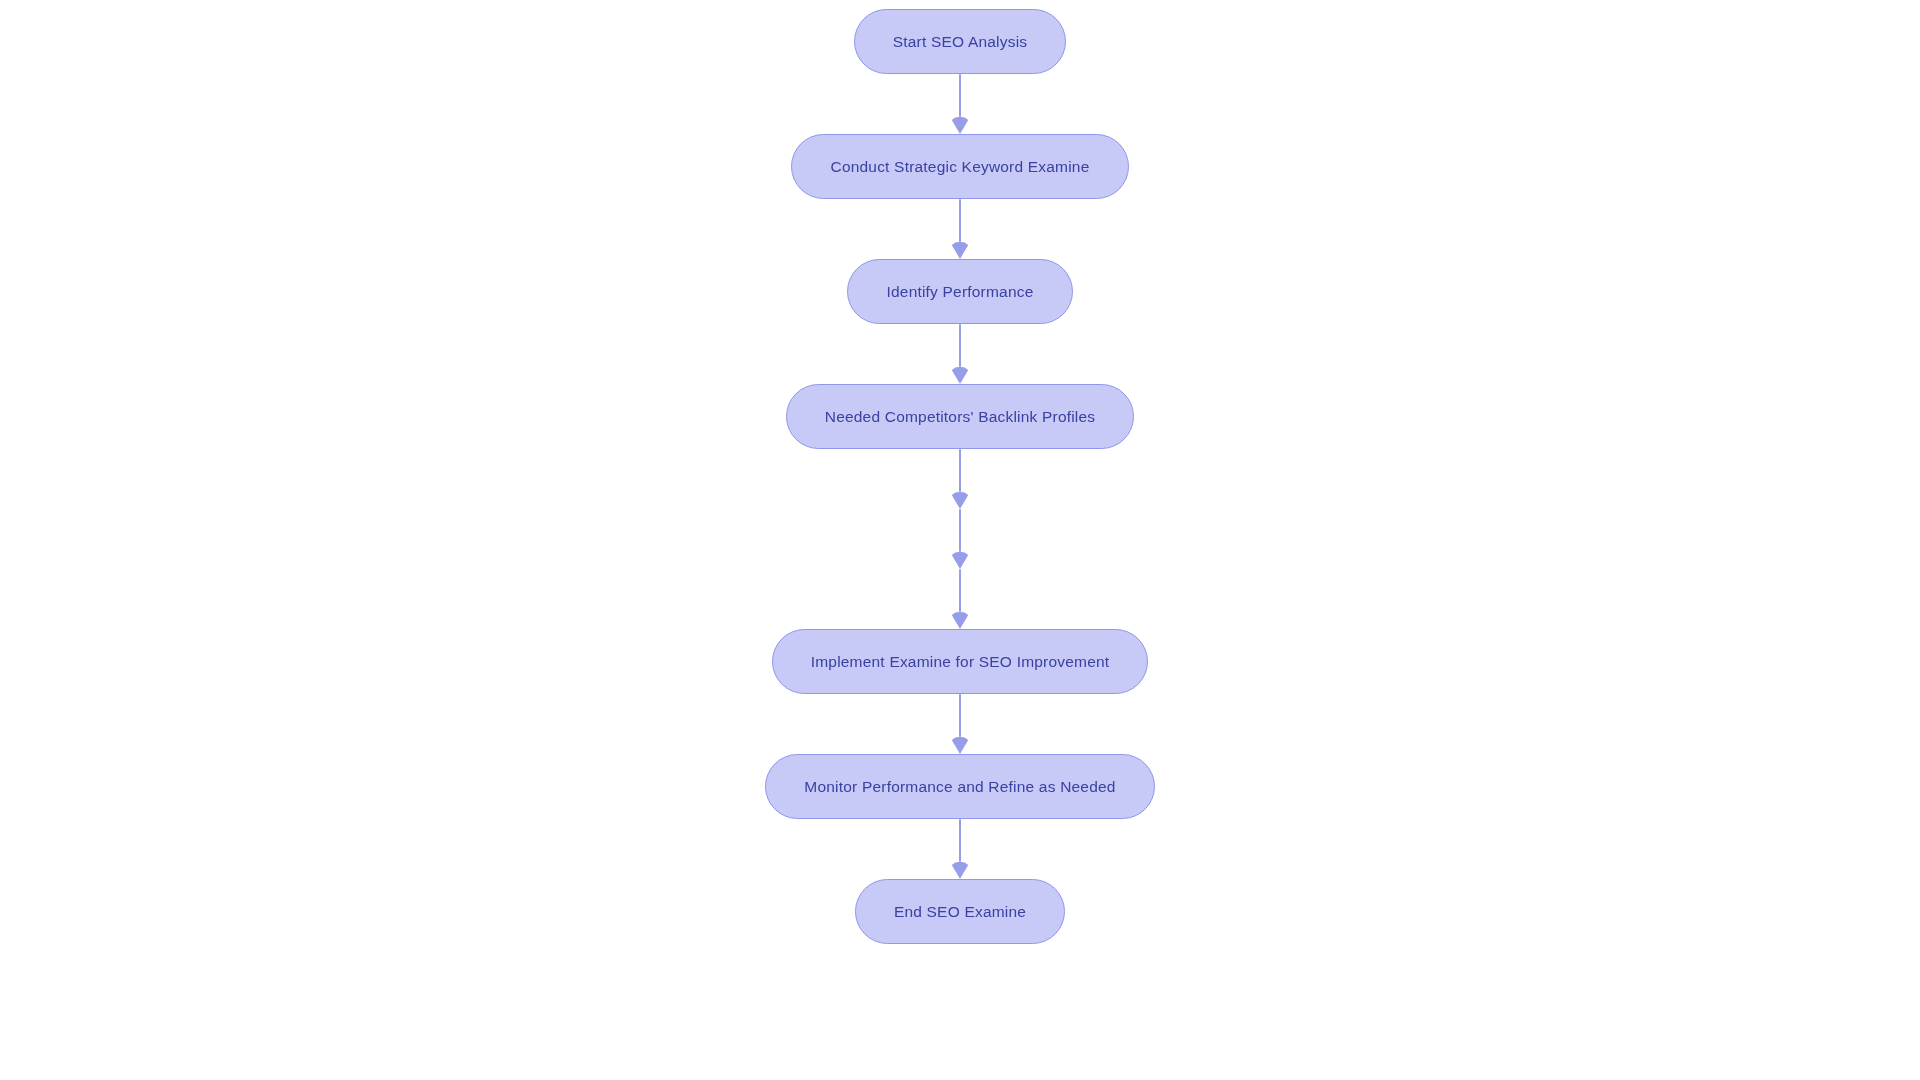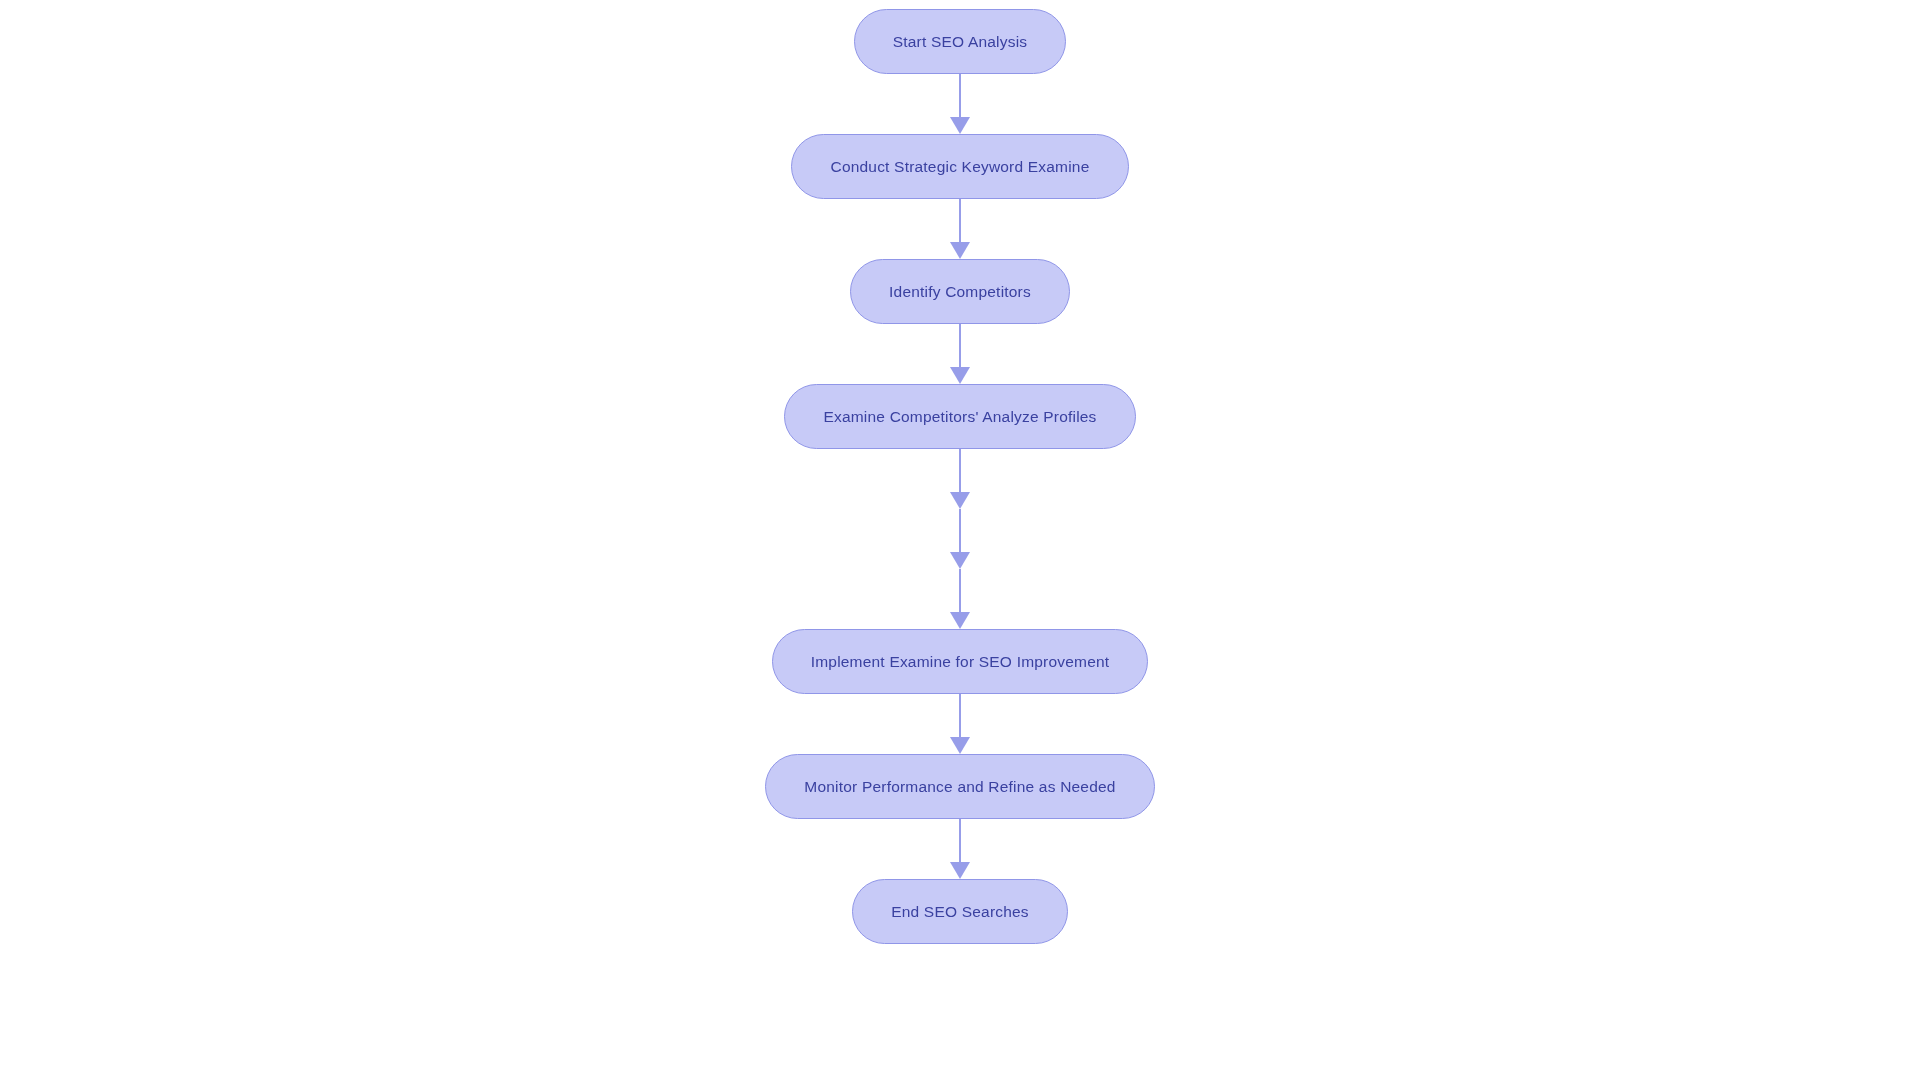--- a/index.html
+++ b/index.html
@@ -2,21 +2,21 @@
 <html style="--node-fill: #c7caf7; --node-border: #9096e8; --node-text: #3a41a0; --arrow: #979de9; --background: #ffffff;"><head>
 <meta charset="utf-8">
 <style>
   :root {
     --node-fill: #c7caf7;
     --node-border: #9096e8;
     --node-text: #3a41a0;
     --arrow: #979de9;
     --background: #ffffff;
   }
-  * { margin: 0; padding: 0; box-sizing: border-box; }
+  * { margin: 0; padding: 0; box-sizing: border-box; border-radius: 26px; }
   html, body {
     width: 1920px;
     height: 1080px;
     background: var(--background);
     font-family: "Liberation Sans", sans-serif;
     overflow: hidden;
   }
   .flowchart {
     position: absolute;
     top: 0;
@@ -80,30 +80,30 @@
   <div class="flow-node">
     <span>Conduct Strategic Keyword Examine</span>
   </div>
 
   <div class="edge-connector">
     <div class="arrow-shaft"></div>
     <div class="arrow-head"></div>
   </div>
 
   <div class="flow-node">
-    <span>Identify Competitors</span>
+    <span>Identify Performance</span>
   </div>
 
   <div class="edge-connector">
     <div class="arrow-shaft"></div>
     <div class="arrow-head"></div>
   </div>
 
   <div class="flow-node">
-    <span>Examine Competitors' Analyze Profiles</span>
+    <span>Needed Competitors' Backlink Profiles</span>
   </div>
 
   <div class="edge-connector">
     <div class="arrow-shaft"></div>
     <div class="arrow-head"></div>
   </div>
 
 
   <div class="edge-connector">
     <div class="arrow-shaft"></div>
@@ -128,16 +128,16 @@
   <div class="flow-node">
     <span>Monitor Performance and Refine as Needed</span>
   </div>
 
   <div class="edge-connector">
     <div class="arrow-shaft"></div>
     <div class="arrow-head"></div>
   </div>
 
   <div class="flow-node">
-    <span>End SEO Searches</span>
+    <span>End SEO Examine</span>
   </div>
 
 </div>
 
 </body></html>

